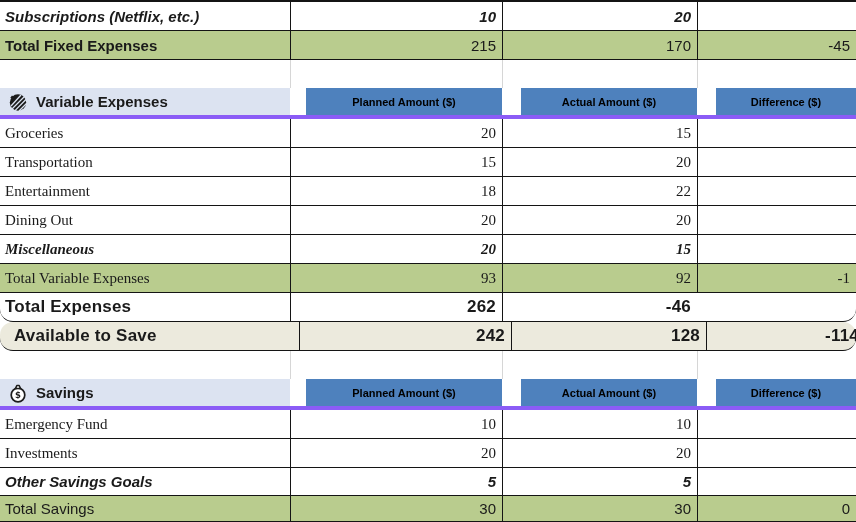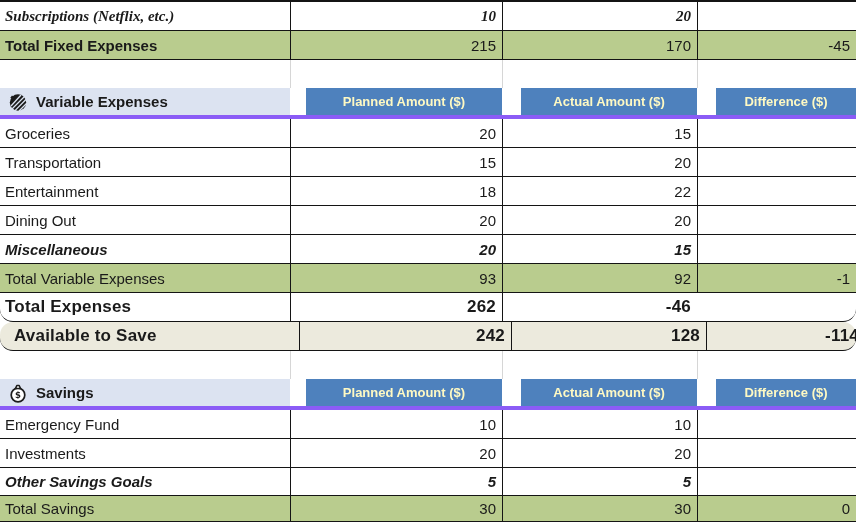--- a/index.html
+++ b/index.html
@@ -11,35 +11,35 @@
     color:#1a1a1a;font-size:15px;
   }
   .row{display:grid;grid-template-columns:290px 212px 195px 159px;align-items:stretch;}
   .row .c{display:flex;align-items:center;overflow:hidden;white-space:nowrap;}
   .c.lbl{padding-left:5px;justify-content:flex-start;}
   .c.num{padding-right:6px;justify-content:flex-end;}
   
   .grid-row{border-bottom:1px solid #141414;}
   .grid-row .c + .c{border-left:1px solid #141414;}
   
-  .r-sub{height:29px;font-family:Liberation Serif, serif;} .r-total{height:29px;} .r-blank{height:28px;}
-  .r-header{height:31px;} .r-norm{height:29px;} .r-big{height:29px;}
+  .r-sub{height:29px;} .r-total{height:29px;} .r-blank{height:28px;}
+  .r-header{height:31px;} .r-norm{height:29px;font-family:Liberation Serif, serif;} .r-big{height:29px;}
   .r-other{height:28px;} .r-last{height:26px;}
   
   .bold{font-weight:700;}
   .bolditalic{font-weight:700;font-style:italic;}
   .green{background:#b9cc8e;}
   .beige{background:#eceadd;padding-left:9px;}
   .big{font-size:17px;font-weight:700;letter-spacing:.2px;border-radius:13px;}
   
   .r-blank .c + .c{border-left:1px solid #d6d6d6;}
   
   .r-header{border-bottom:4px solid #8b5cf6;}
   .r-header .section-cell{background:#dce3f1;display:flex;align-items:center;gap:8px;padding-left:7px;font-weight:700;}
-  .r-header .hcell{background:#4e81bd;color:#fef9c3;font-weight:700;display:flex;align-items:center;justify-content:center;font-size:13px;margin-left:16px;}
+  .r-header .hcell{background:#4e81bd;color:#000000;font-weight:700;display:flex;align-items:center;justify-content:center;font-size:11px;margin-left:16px;}
   .r-header .hcell + .hcell{border-left:3px solid #ffffff;}
   .icon{display:inline-flex;align-items:center;justify-content:center;width:21px;height:21px;flex:0 0 auto;}
 </style>
 </head>
 <body>
 
 <div class="sheet">
 
   <div class="row grid-row r-sub">
     <div class="c lbl bolditalic">Subscriptions (Netflix, etc.)</div>

